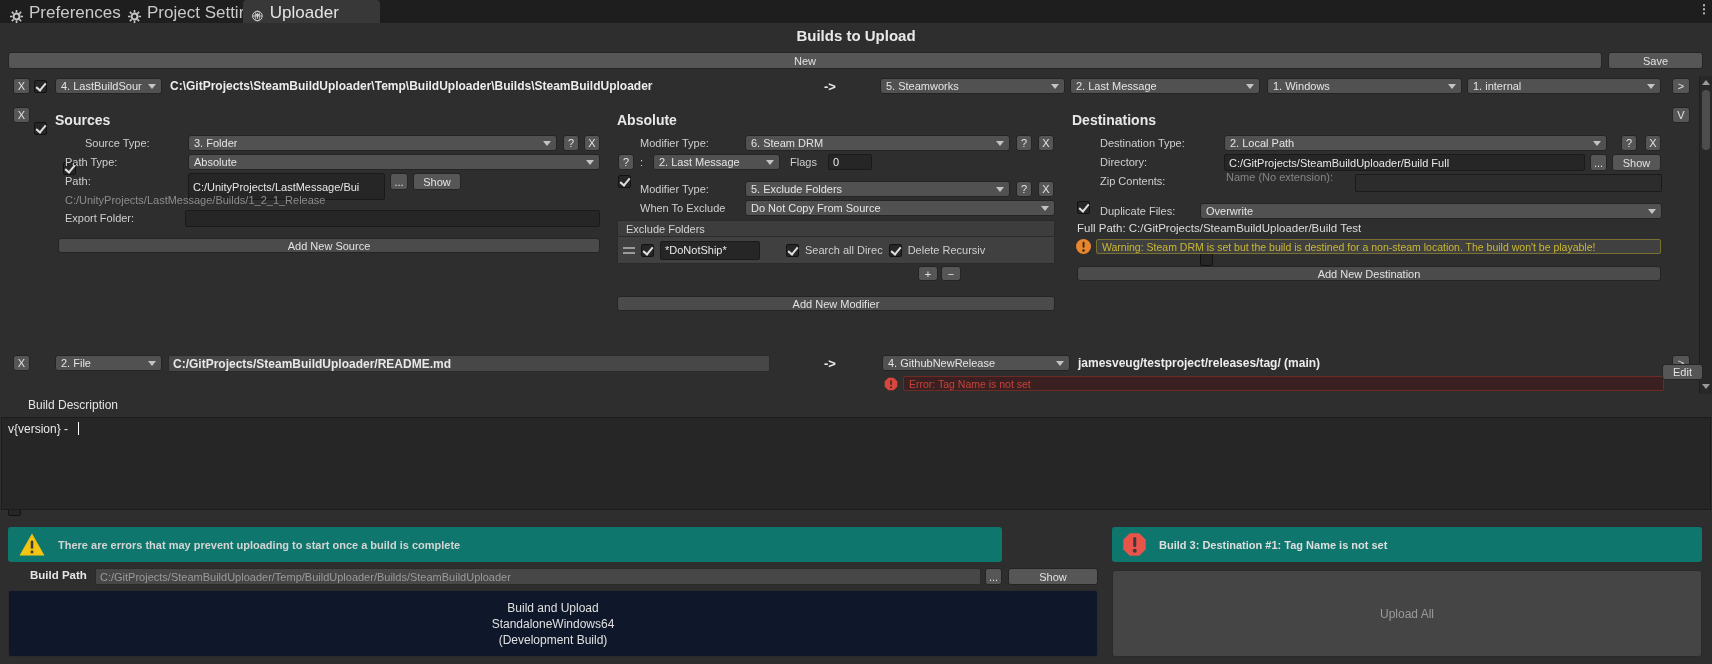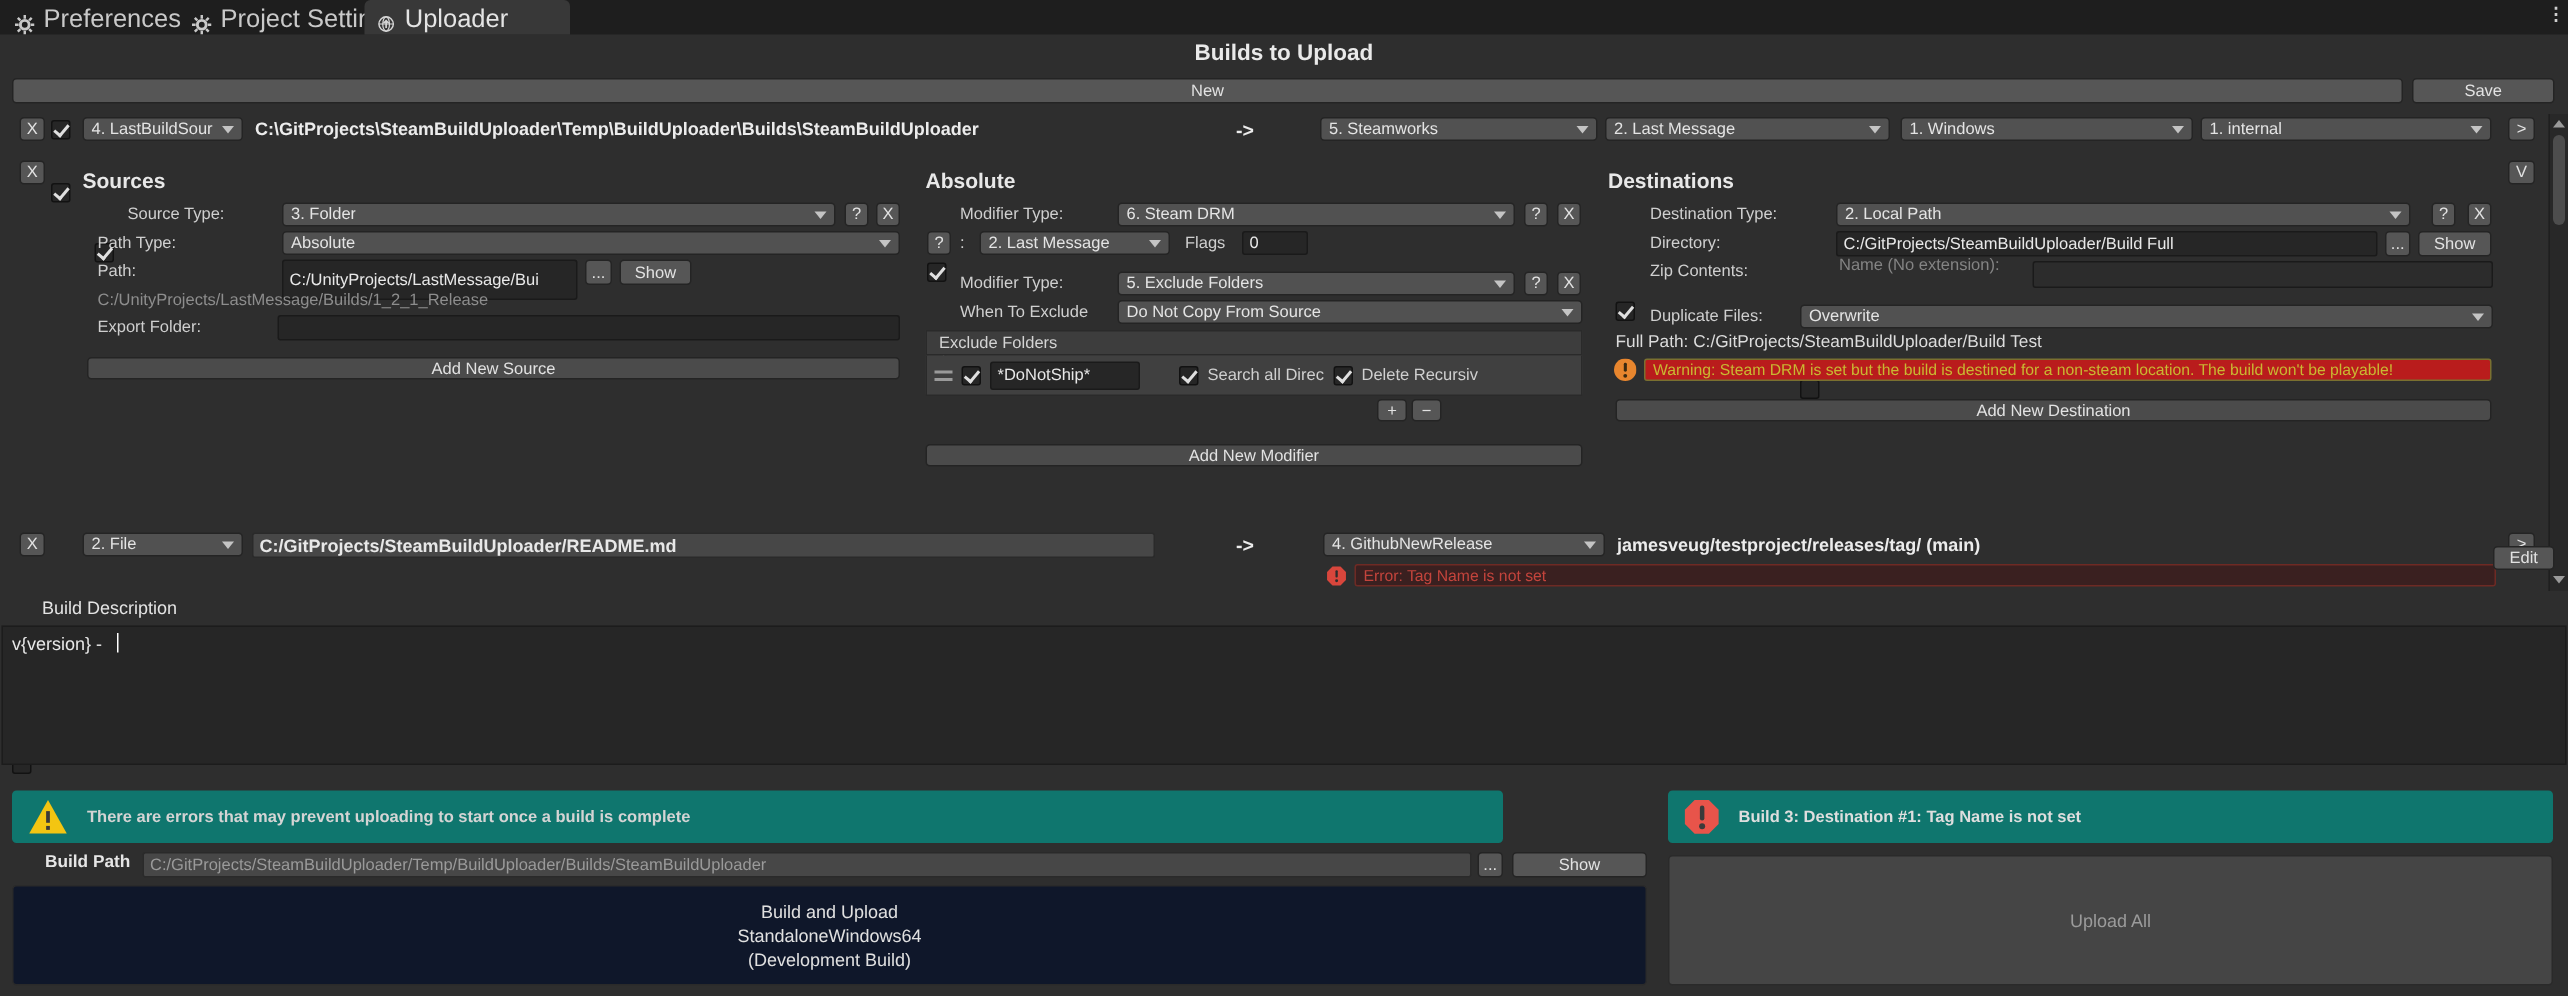--- a/index.html
+++ b/index.html
@@ -16,21 +16,21 @@
   .caret{width:0;height:0;border-left:4px solid transparent;border-right:4px solid transparent;border-top:5px solid #c4c4c4;margin-left:6px;flex:none}
   .cb{width:13px;height:13px;background:#262626;border:1px solid #121212;border-radius:2px;position:relative;flex:none}
   .cb.checked::after{content:"";position:absolute;left:3px;top:0px;width:4px;height:8px;border:solid #e0e0e0;border-width:0 2px 2px 0;transform:rotate(40deg)}
   .field{background:#262626;border:1px solid #1a1a1a;border-radius:2px;color:#e8e8e8;font-size:11px;display:flex;align-items:center;padding:0 4px;white-space:nowrap;overflow:hidden}
   .field.grey{background:#474747;border-color:#2a2a2a}
   .field.dim{color:#9a9a9a}
   .lbl{font-size:11px;color:#cfcfcf;display:flex;align-items:center;white-space:nowrap}
   .boldtxt{font-weight:bold;color:#ececec;font-size:12px;white-space:nowrap;display:flex;align-items:center}
   .paneltitle{font-weight:bold;font-size:14px;color:#e8e8e8;text-align:left}
   .dimtxt{color:#8d8d8d;font-size:11px;white-space:nowrap}
-  .warnstrip{background:#b91c1c;border:1px solid #7a7030;border-radius:2px;color:#c9b832;font-size:10.5px;display:flex;align-items:center;padding:0 5px;overflow:hidden;white-space:nowrap}
+  .warnstrip{background:#404040;border:1px solid #7a7030;border-radius:2px;color:#c9b832;font-size:10.5px;display:flex;align-items:center;padding:0 5px;overflow:hidden;white-space:nowrap}
   .errstrip{background:#3a2020;border:1px solid #6e2a24;border-radius:2px;color:#c4443c;font-size:10.5px;display:flex;align-items:center;padding:0 5px;overflow:hidden;white-space:nowrap}
   .listhdr{background:#3d3d3d;border:1px solid #2a2a2a;font-size:11px;color:#d4d4d4;display:flex;align-items:center;padding:0 8px}
   .listrow{background:#404040;border:1px solid #2a2a2a;border-top:none;display:flex;align-items:center}
   .statusbox{background:#0f766e;border-radius:3px;display:flex;align-items:center;gap:12px;padding:0 10px}
   .handle{width:12px;height:7px;border-top:2px solid #9a9a9a;border-bottom:2px solid #9a9a9a;flex:none}
   .scroll-track{background:#282828;border-left:1px solid #1f1f1f}
   .tri-up{width:0;height:0;border-left:4px solid transparent;border-right:4px solid transparent;border-bottom:5px solid #9a9a9a}
   .tri-down{width:0;height:0;border-left:4px solid transparent;border-right:4px solid transparent;border-top:5px solid #9a9a9a}
 </style>
 </head>

